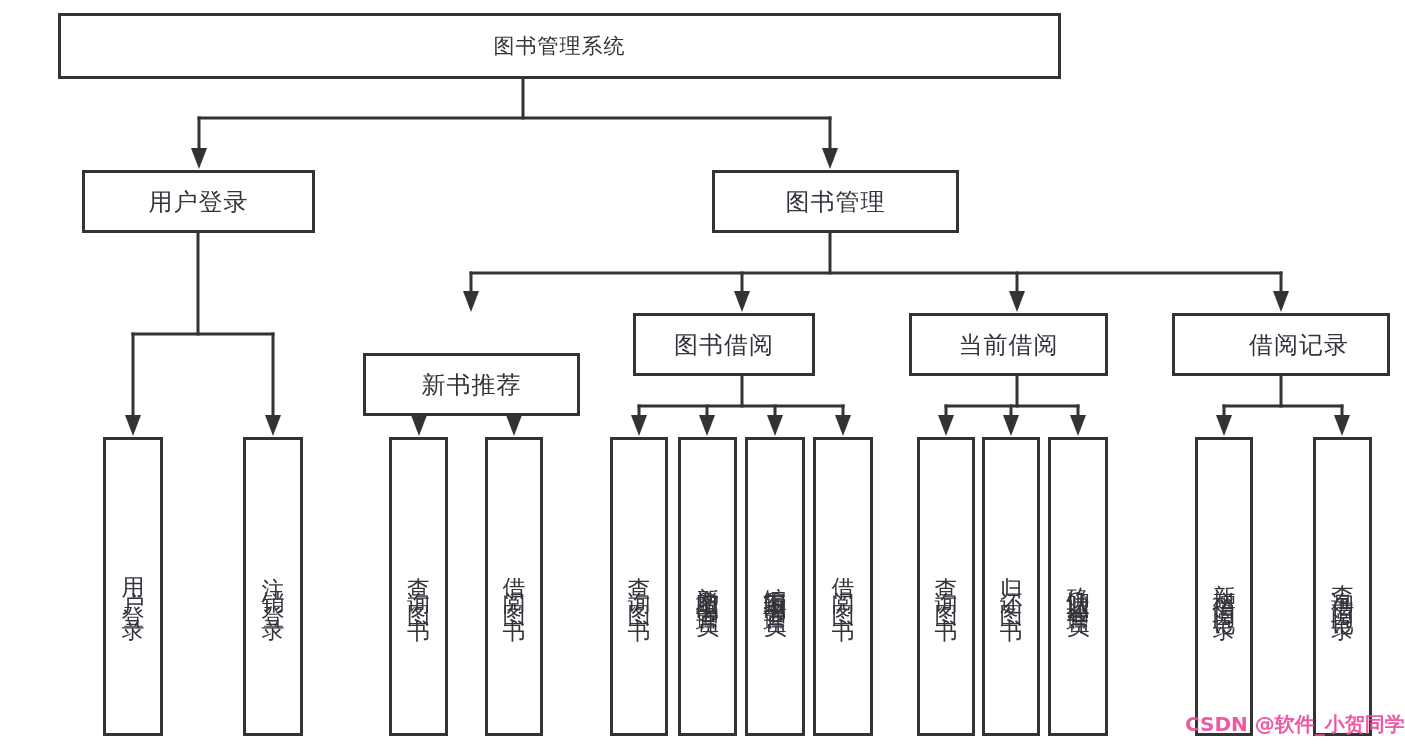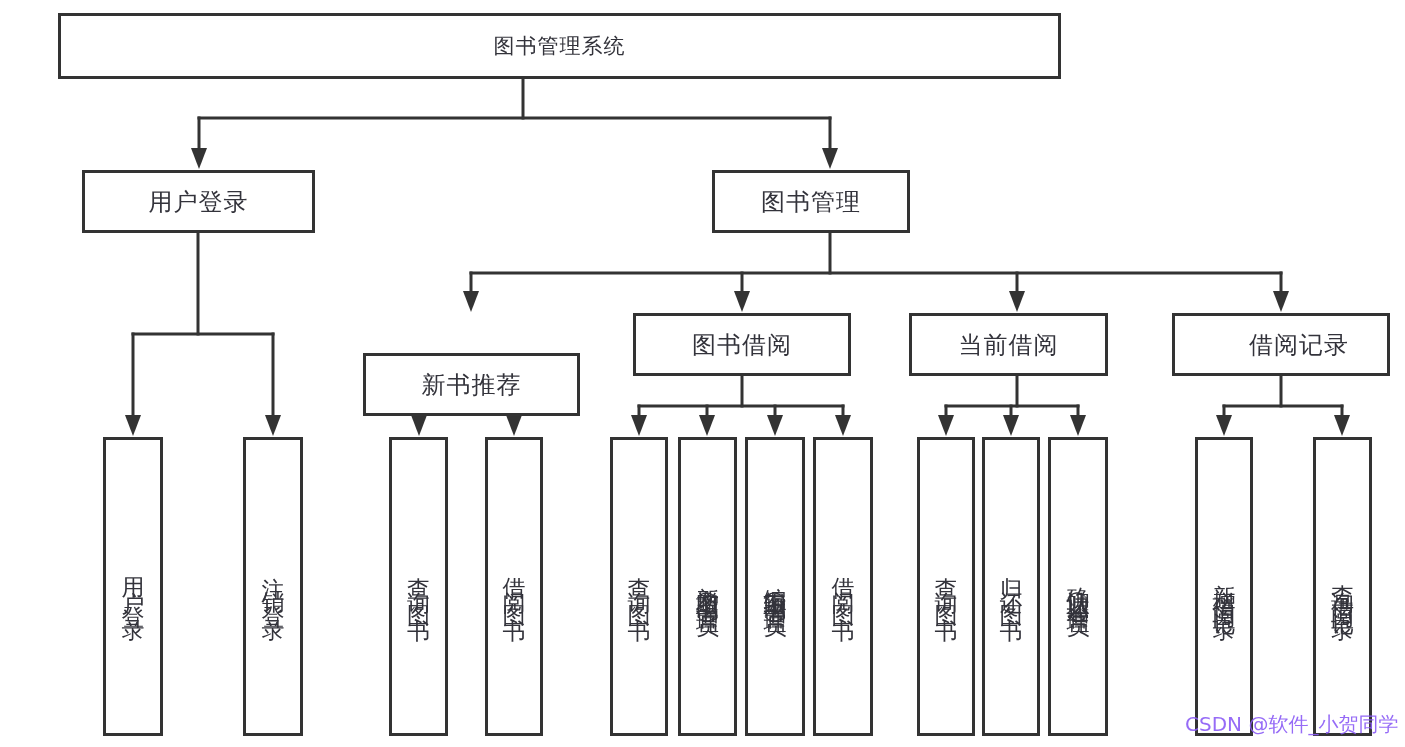--- a/index.html
+++ b/index.html
@@ -34,24 +34,25 @@
     writing-mode:vertical-rl;
     white-space:nowrap;
   }
   .ls4{letter-spacing:14px;}
   .ls6{letter-spacing:7px;}
   .ls9{letter-spacing:4px;}
   .watermark{
     position:absolute;
     left:1185px;top:711px;
     font-size:20px;
-    color:#8b5cf6;
+    color:#ec4899;
     opacity:.9;
     white-space:nowrap;
     z-index:5;
+    font-weight:bold;
   }
 </style>
 </head>
 <body>
 
 <div class="canvas">
 
   <svg class="wires" viewBox="0 0 1405 747" xmlns="http://www.w3.org/2000/svg">
     <g stroke="#333333" stroke-width="3" fill="#333333" stroke-linecap="square">
 
@@ -130,28 +131,28 @@
     </g>
   </svg>
 
   <div class="node" style="left:22px;top:13px;width:1003px;height:66px;margin-left:36px;">
     <span class="hlabel root-label">图书管理系统</span>
   </div>
 
   <div class="node" style="left:82px;top:170px;width:233px;height:63px;">
     <span class="hlabel">用户登录</span>
   </div>
-  <div class="node" style="left:712px;top:170px;width:198px;height:63px;">
+  <div class="node" style="left:712px;top:170px;width:247px;height:63px;">
     <span class="hlabel">图书管理</span>
   </div>
 
   <div class="node" style="left:363px;top:313px;width:217px;height:63px;margin-top:40px;">
     <span class="hlabel">新书推荐</span>
   </div>
-  <div class="node" style="left:633px;top:313px;width:218px;height:63px;">
+  <div class="node" style="left:633px;top:313px;width:182px;height:63px;">
     <span class="hlabel">图书借阅</span>
   </div>
   <div class="node" style="left:909px;top:313px;width:199px;height:63px;">
     <span class="hlabel">当前借阅</span>
   </div>
   <div class="node" style="left:1172px;top:313px;width:218px;height:63px;padding-left:36px;">
     <span class="hlabel">借阅记录</span>
   </div>
 
   <div class="node vnode" style="left:103px;width:60px;">

